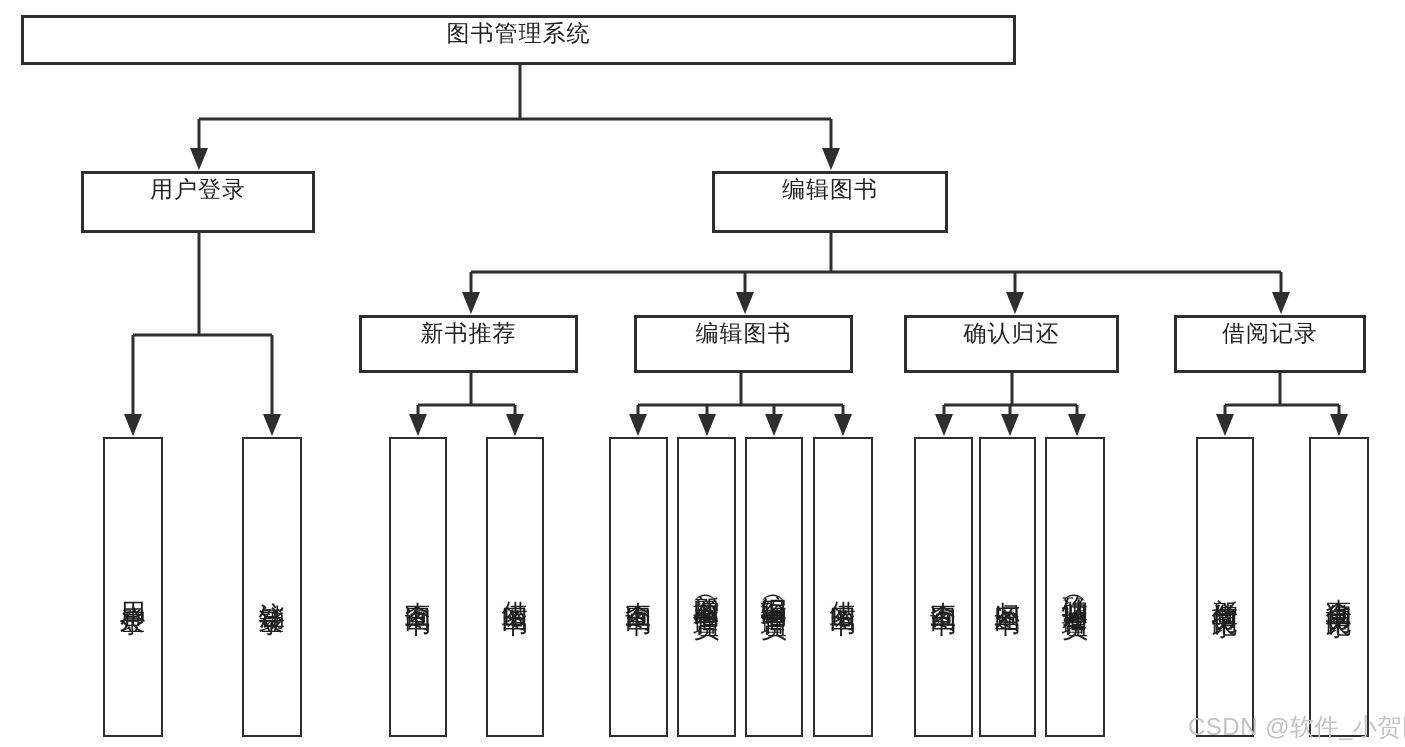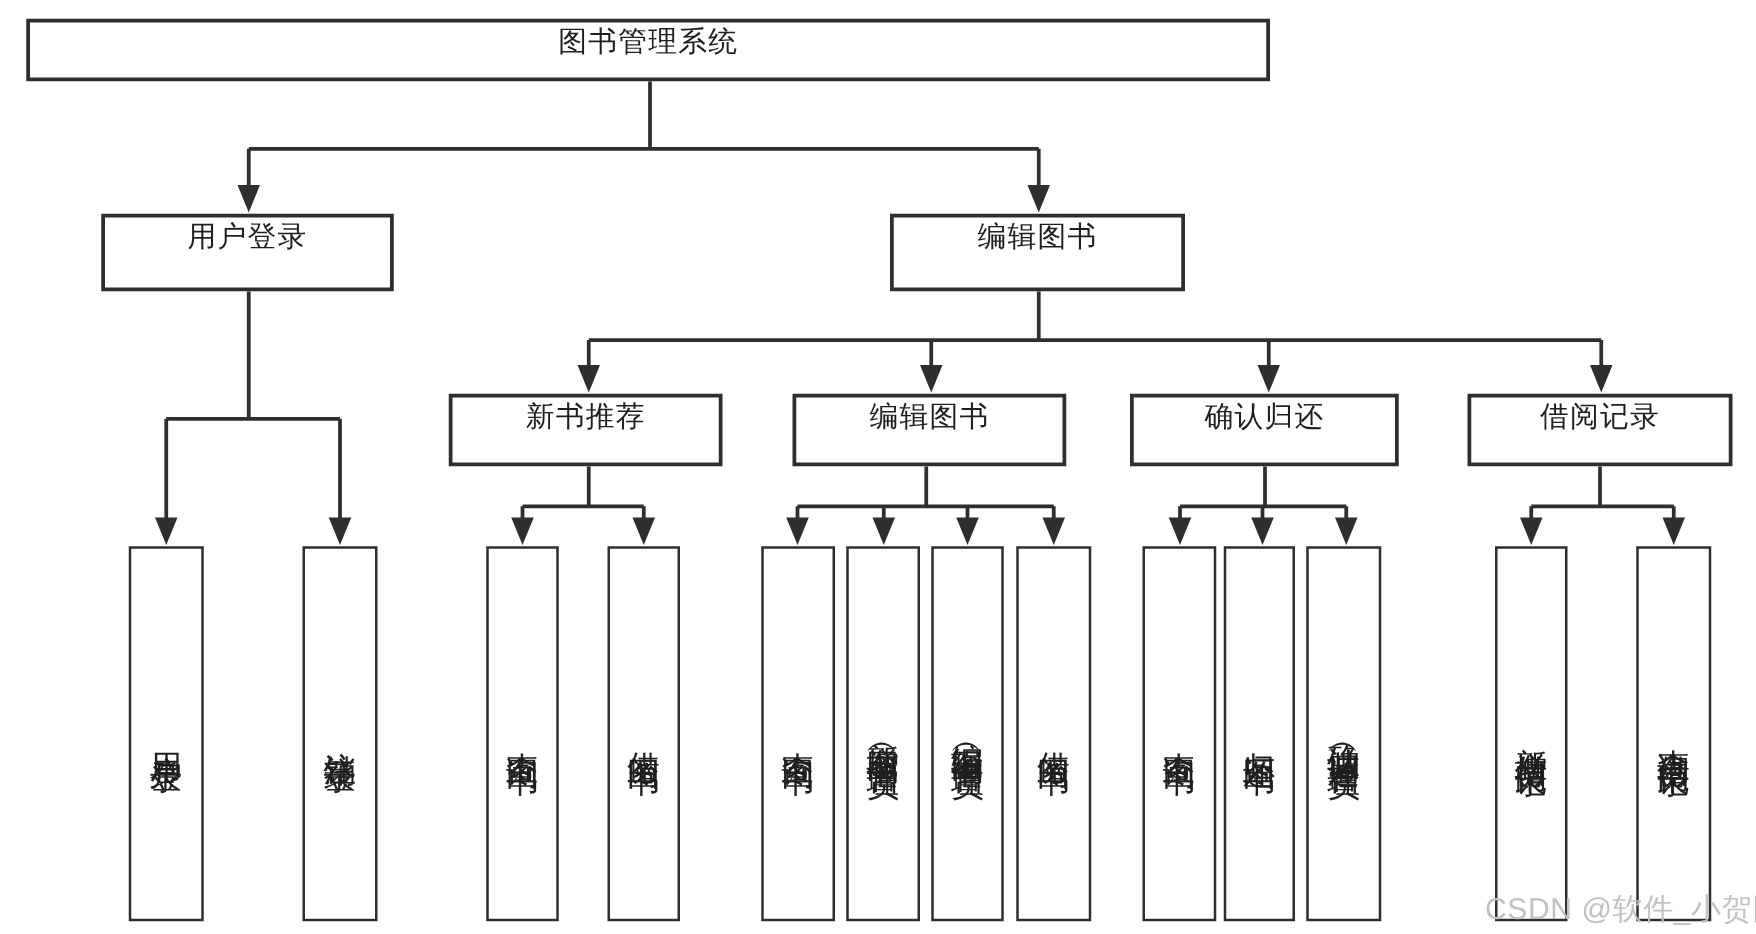--- a/index.html
+++ b/index.html
@@ -58,21 +58,21 @@
     letter-spacing: 3px;
     line-height: 1.1;
   }
   
   .n-root          { left: 21px;  top: 15px;  width: 995px; height: 50px; }
   .n-user-login    { left: 81px;  top: 171px; width: 234px; height: 62px; }
   .n-book-mgmt     { left: 712px; top: 171px; width: 236px; height: 62px; }
   .n-new-book      { left: 359px; top: 315px; width: 219px; height: 58px; }
   .n-book-borrow   { left: 634px; top: 315px; width: 219px; height: 58px; }
   .n-cur-borrow    { left: 904px; top: 315px; width: 215px; height: 58px; }
-  .n-borrow-rec    { left: 1174px;top: 315px; width: 212px; height: 58px; }
+  .n-borrow-rec    { left: 1174px;top: 315px; width: 192px; height: 58px; }
   
   .l1  { left: 103px;  width: 60px; }
   .l2  { left: 242px;  width: 60px; }
   .l3  { left: 389px;  width: 58px; }
   .l4  { left: 486px;  width: 58px; }
   .l5  { left: 609px;  width: 59px; }
   .l6  { left: 677px;  width: 59px; }
   .l7  { left: 745px;  width: 58px; }
   .l8  { left: 813px;  width: 60px; }
   .l9  { left: 914px;  width: 59px; }

